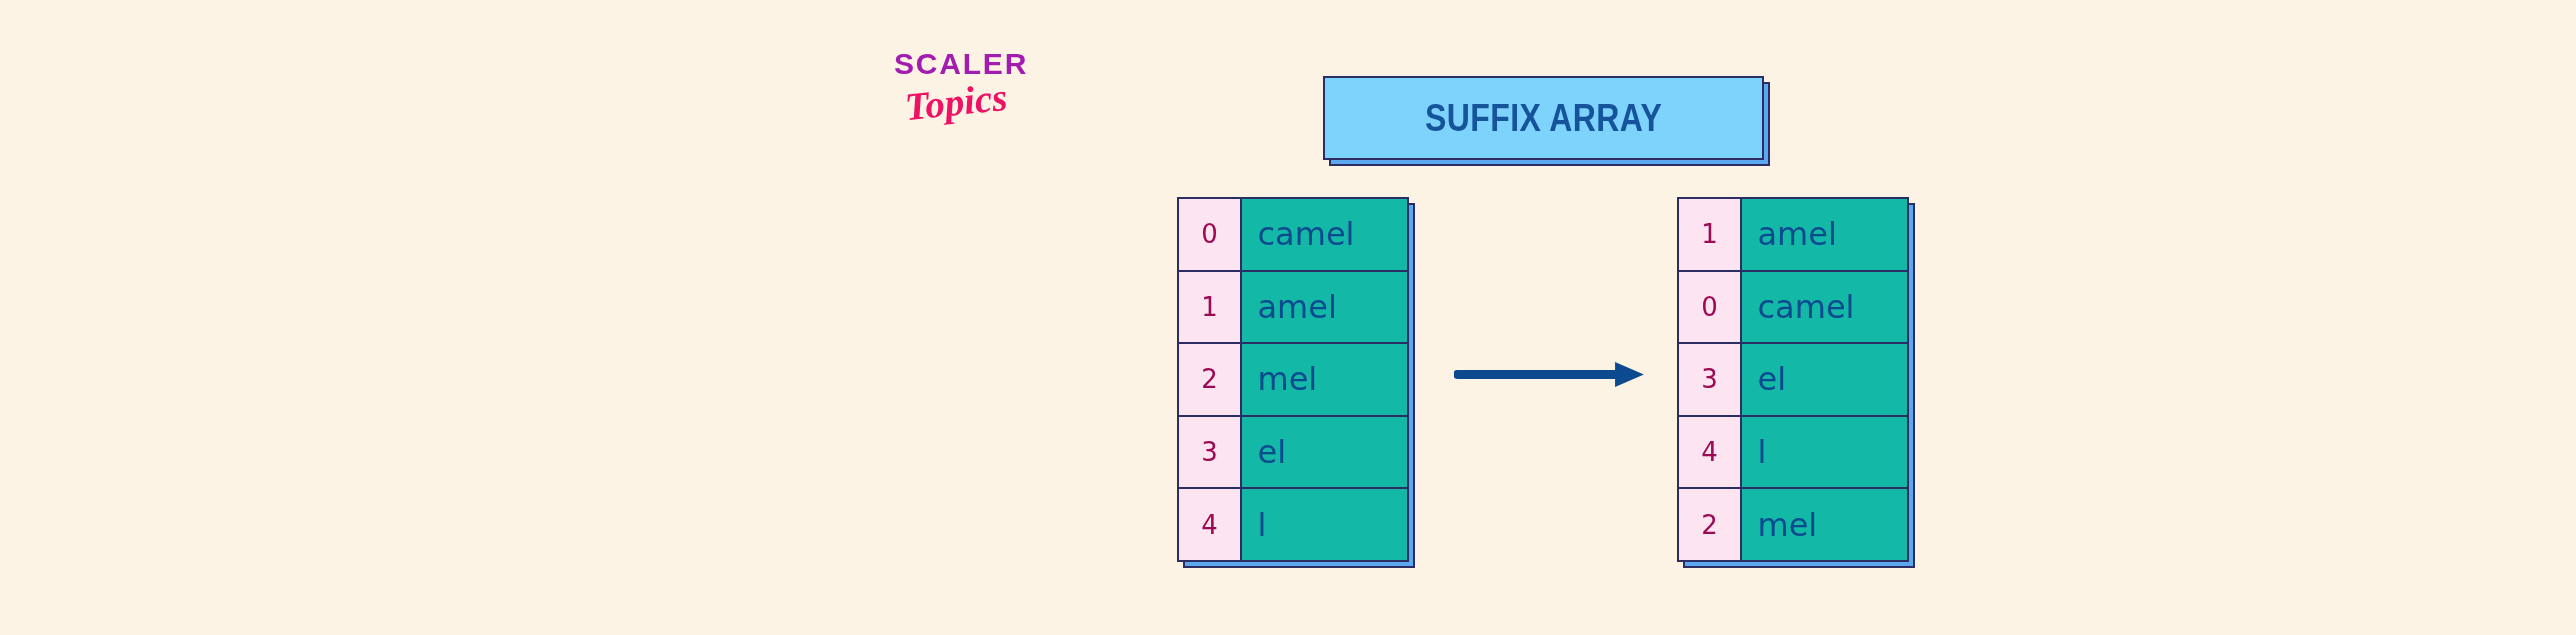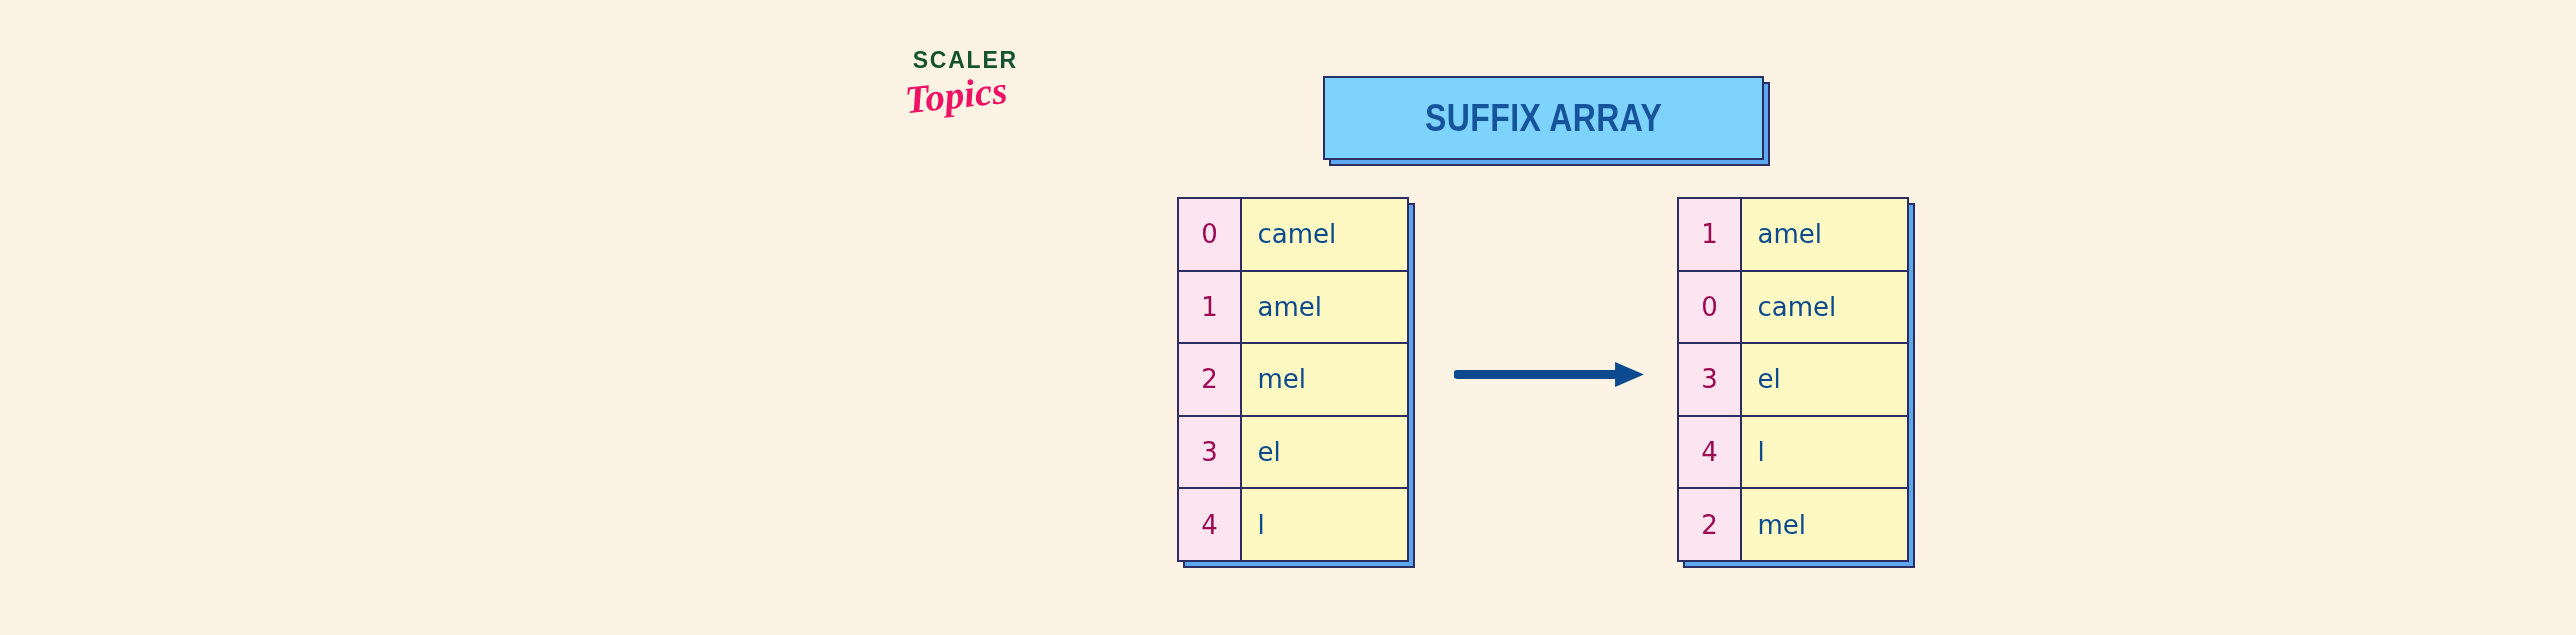--- a/index.html
+++ b/index.html
@@ -19,23 +19,23 @@
   #brand-logo {
     position: absolute;
     left: 894px;
     top: 49px;
     width: 124px;
     height: 88px;
   }
   #brand-logo .brand-word {
     font-family: "Liberation Sans", sans-serif;
     font-weight: bold;
-    font-size: 23px;
+    font-size: 30px;
     letter-spacing: 1.8px;
-    color: #14532d;
+    color: #a21caf;
     line-height: 1;
     text-align: right;
     width: 100%;
   }
   #brand-logo .brand-script {
     font-family: "Liberation Serif", serif;
     font-style: italic;
     font-weight: bold;
     font-size: 39px;
     color: #EE1164;
@@ -135,27 +135,27 @@
     box-sizing: border-box;
     display: flex;
     align-items: center;
     justify-content: center;
     font-family: "DejaVu Sans", sans-serif;
     font-size: 26px;
     color: #9B0A52;
   }
   .cell-suffix {
     flex: 1 1 auto;
-    background: #fef9c3;
+    background: #14b8a6;
     box-sizing: border-box;
     display: flex;
     align-items: center;
     padding-left: 15.5px;
     font-family: "DejaVu Sans", sans-serif;
-    font-size: 26px;
+    font-size: 32px;
     color: #0B4A8F;
   }
 
   
   #transform-arrow {
     position: absolute;
     left: 1454px;
     top: 361px;
     width: 192px;
     height: 27px;

